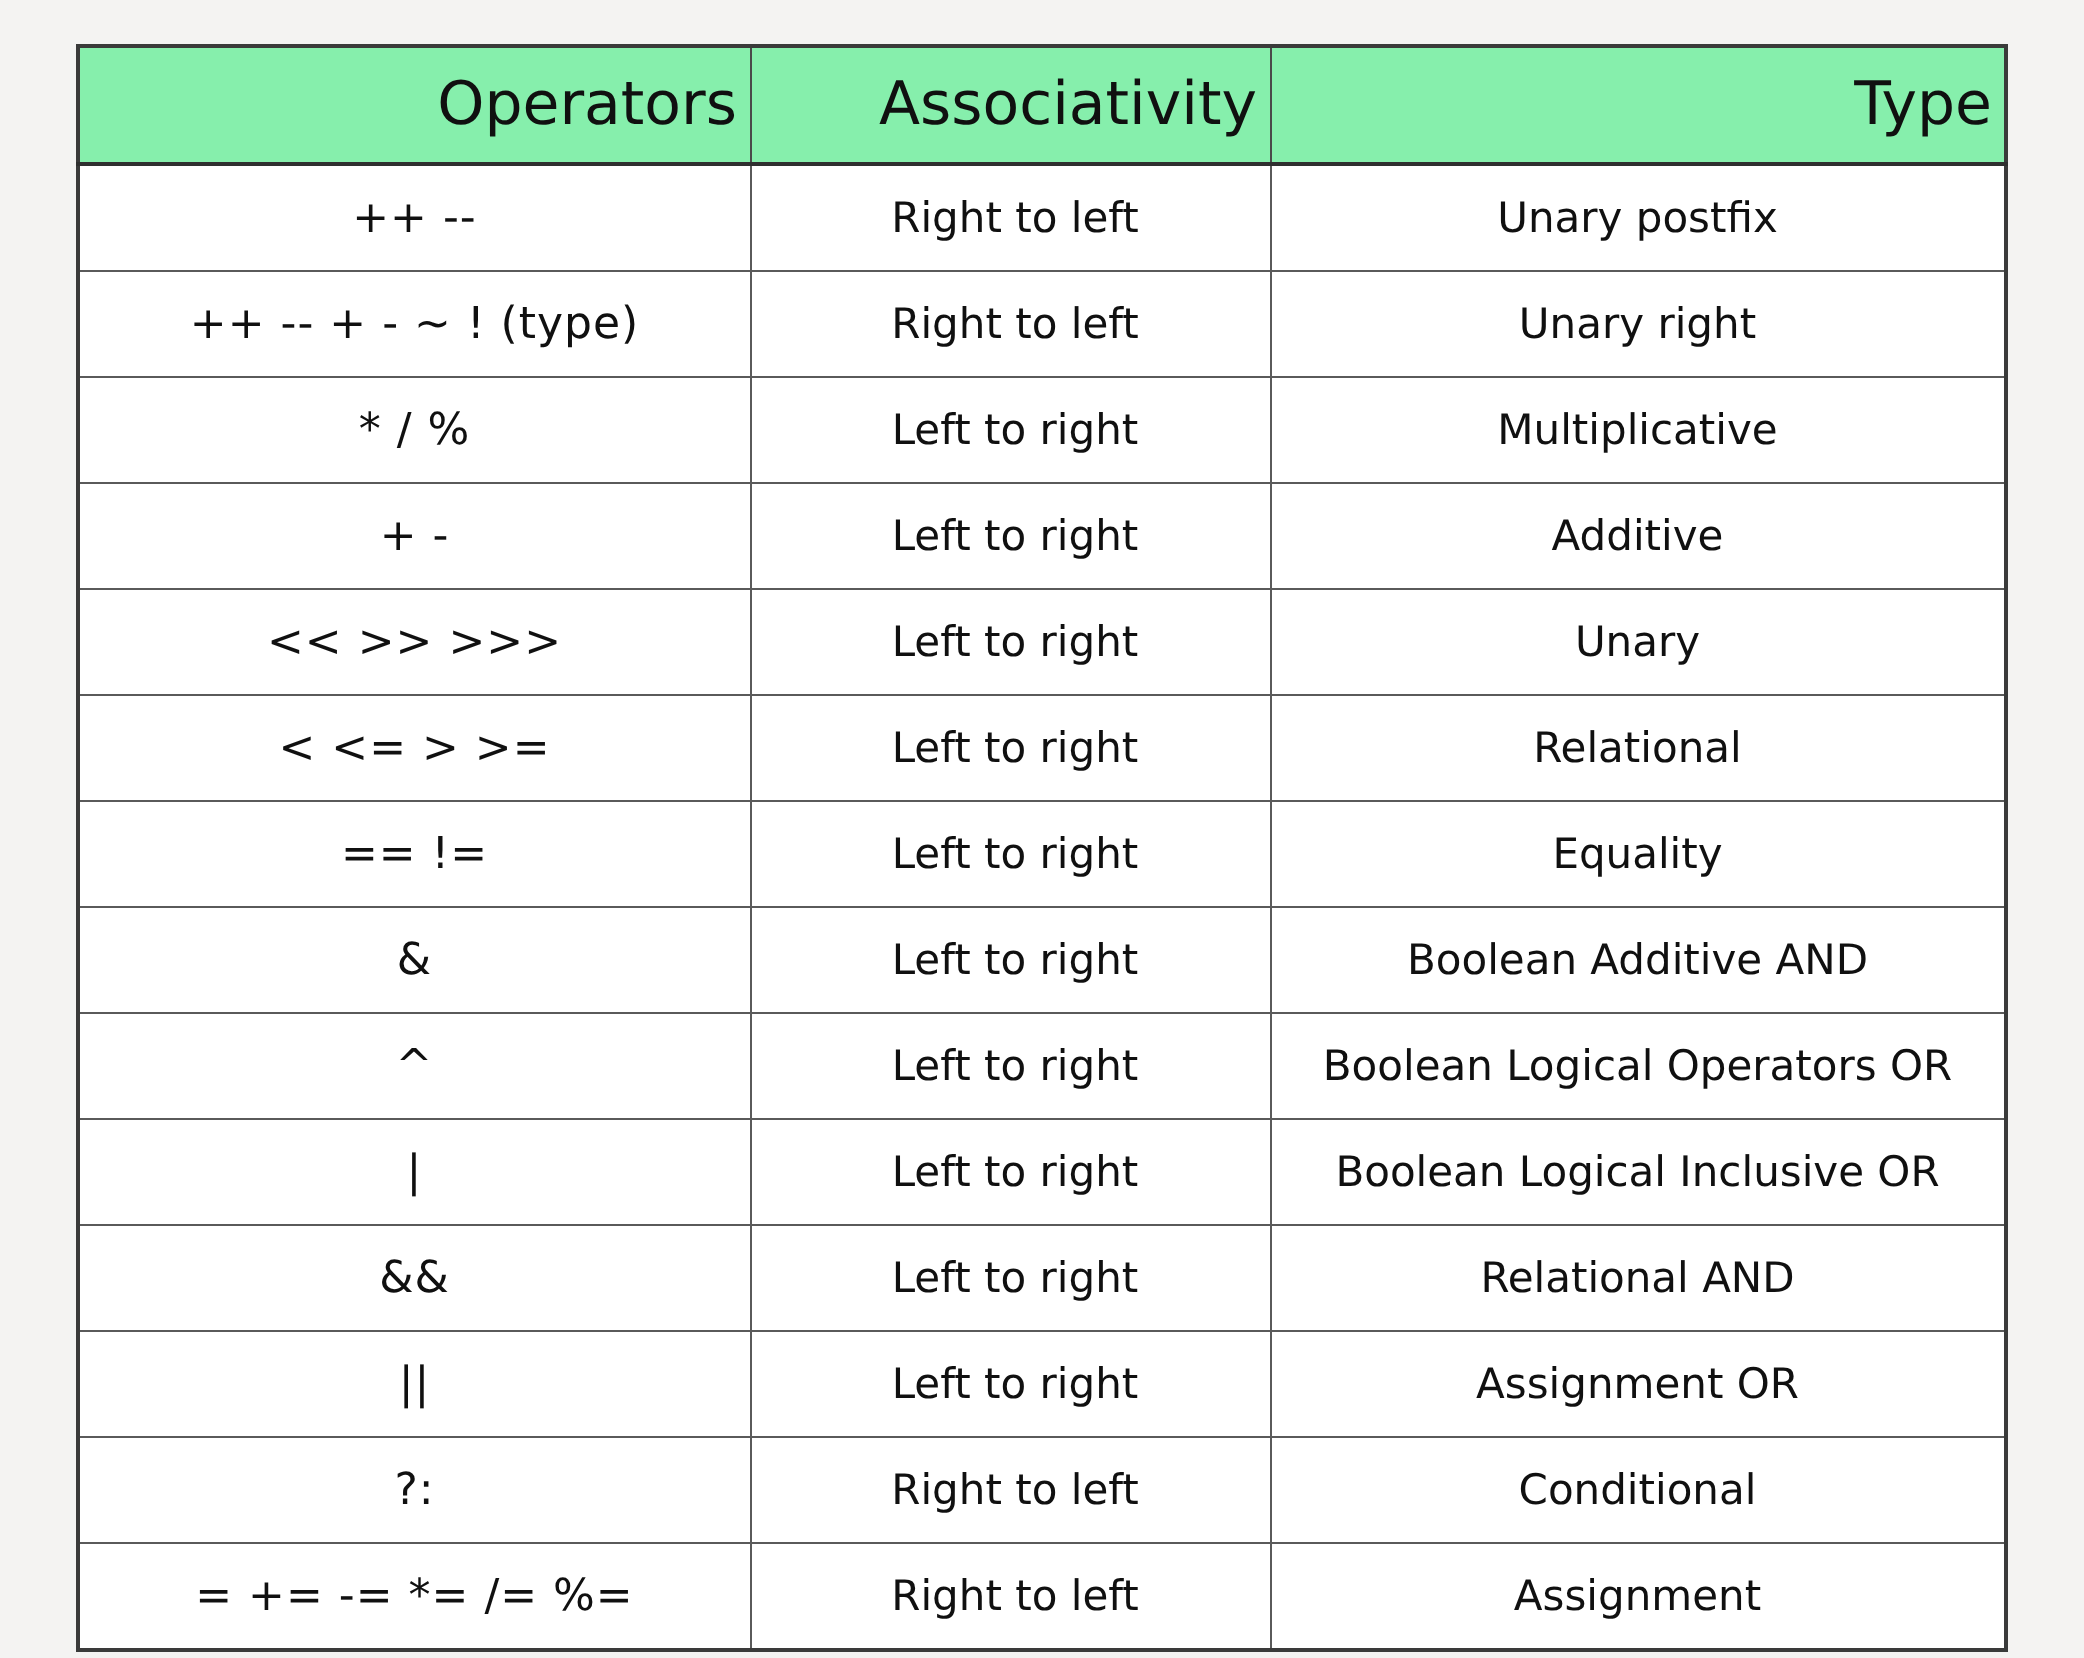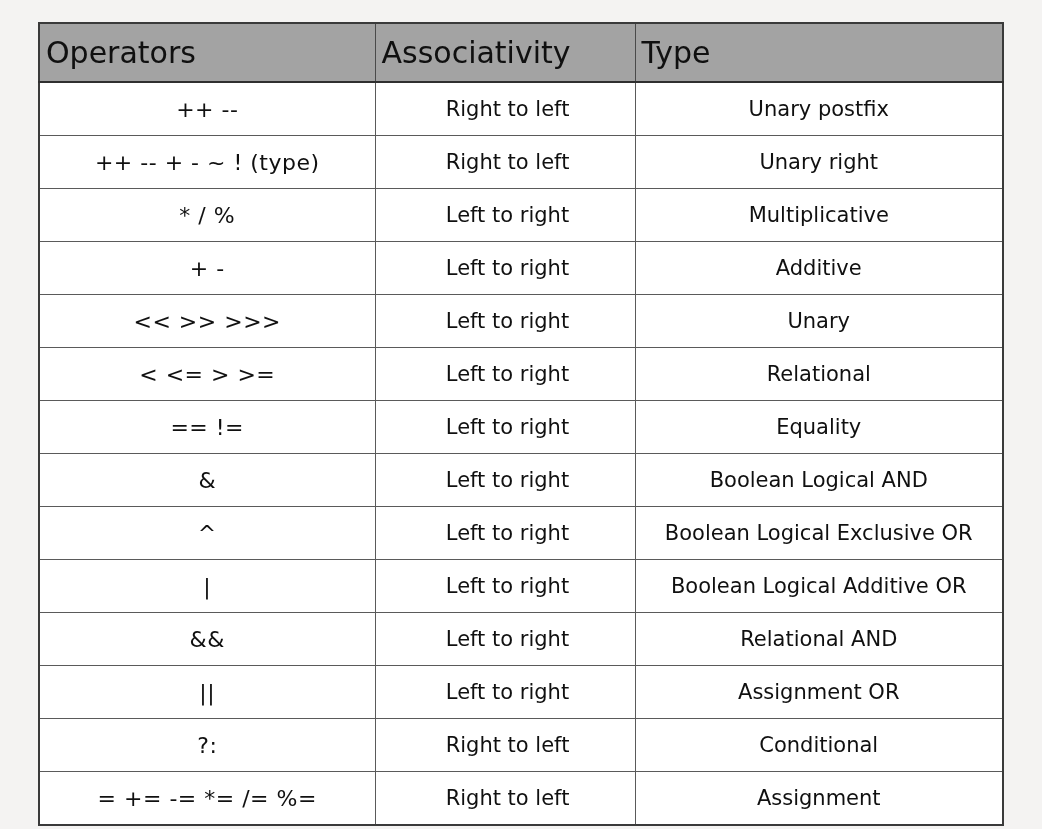--- a/index.html
+++ b/index.html
@@ -30,25 +30,25 @@
     table-layout: fixed;
     background: #ffffff;
     border: 2px solid #3a3a3a;
   }
 
   table.precedence-table col.col-operators { width: 336px; }
   table.precedence-table col.col-assoc     { width: 260px; }
   table.precedence-table col.col-type      { width: 368px; }
 
   thead th {
-    background: #a3a3a3;
+    background: #86efac;
     border: 1px solid #4a4a4a;
     border-bottom: 2px solid #2f2f2f;
     height: 57px;
-    text-align: left;
+    text-align: right;
     vertical-align: middle;
     font-weight: 400;
     font-size: 30px;
     color: #101010;
     padding: 0 6px;
   }
 
   tbody td {
     border: 1px solid #5a5a5a;
     height: 52px;
@@ -121,31 +121,31 @@
           <td class="cell-type">Relational</td>
         </tr>
         <tr>
           <td class="cell-operators">== !=</td>
           <td class="cell-assoc">Left to right</td>
           <td class="cell-type">Equality</td>
         </tr>
         <tr>
           <td class="cell-operators">&amp;</td>
           <td class="cell-assoc">Left to right</td>
-          <td class="cell-type">Boolean Logical AND</td>
+          <td class="cell-type">Boolean Additive AND</td>
         </tr>
         <tr>
           <td class="cell-operators">^</td>
           <td class="cell-assoc">Left to right</td>
-          <td class="cell-type">Boolean Logical Exclusive OR</td>
+          <td class="cell-type">Boolean Logical Operators OR</td>
         </tr>
         <tr>
           <td class="cell-operators">|</td>
           <td class="cell-assoc">Left to right</td>
-          <td class="cell-type">Boolean Logical Additive OR</td>
+          <td class="cell-type">Boolean Logical Inclusive OR</td>
         </tr>
         <tr>
           <td class="cell-operators">&amp;&amp;</td>
           <td class="cell-assoc">Left to right</td>
           <td class="cell-type">Relational AND</td>
         </tr>
         <tr>
           <td class="cell-operators">||</td>
           <td class="cell-assoc">Left to right</td>
           <td class="cell-type">Assignment OR</td>

